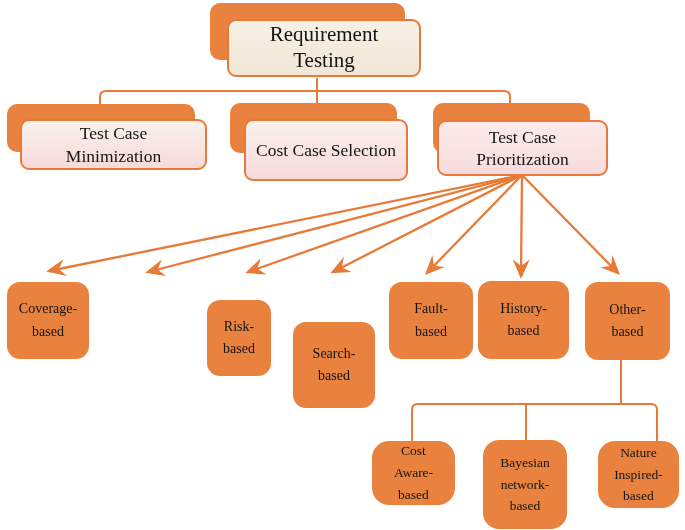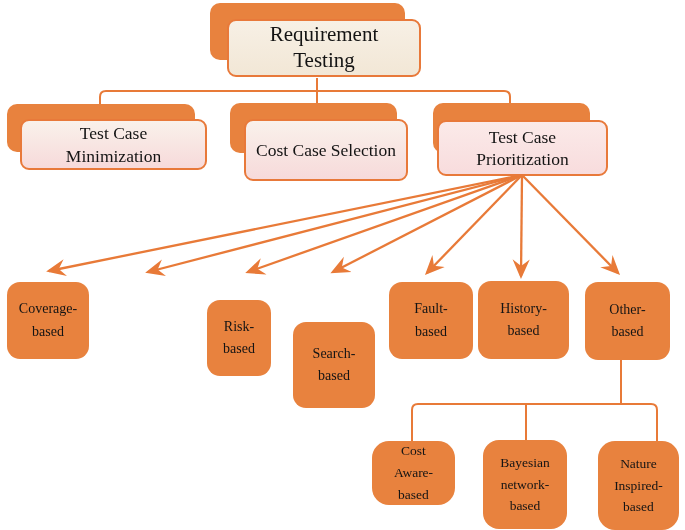--- a/index.html
+++ b/index.html
@@ -148,19 +148,19 @@
   <div class="leaf lvl4" style="left:372px;top:441px;width:83px;height:64px;">
     <span class="label">Cost
 Aware-
 based</span>
   </div>
   <div class="leaf lvl4" style="left:483px;top:440px;width:84px;height:89px;border-radius:16px;">
     <span class="label">Bayesian
 network-
 based</span>
   </div>
-  <div class="leaf lvl4" style="left:598px;top:441px;width:81px;height:89px;">
+  <div class="leaf lvl4" style="left:598px;top:441px;width:81px;height:67px;">
     <span class="label">Nature
 Inspired-
 based</span>
   </div>
 
 </div>
 
 </body></html>

